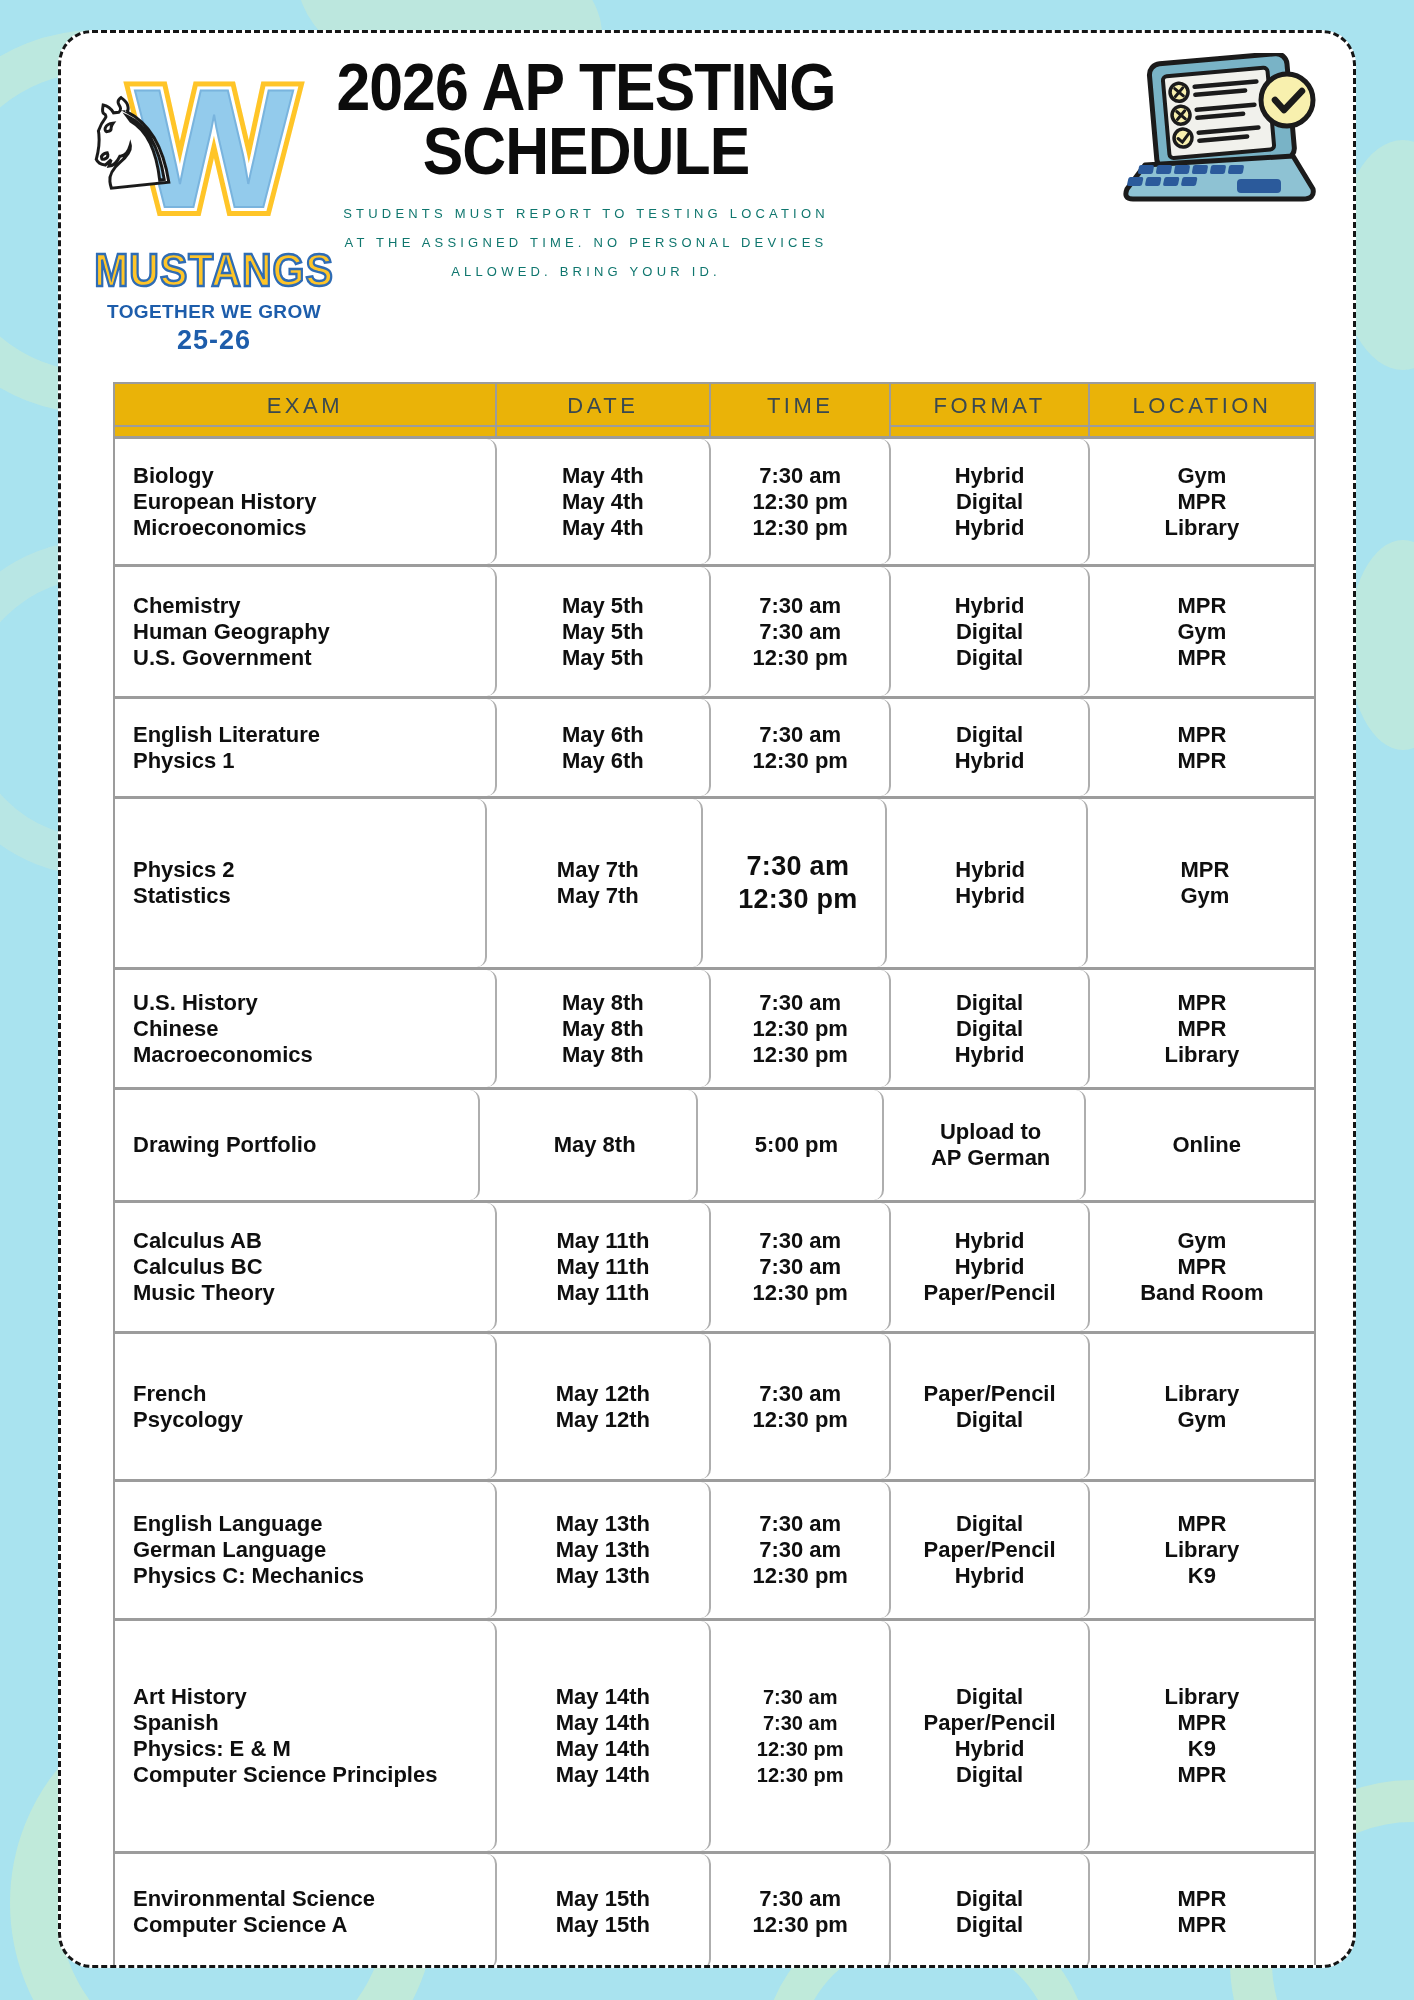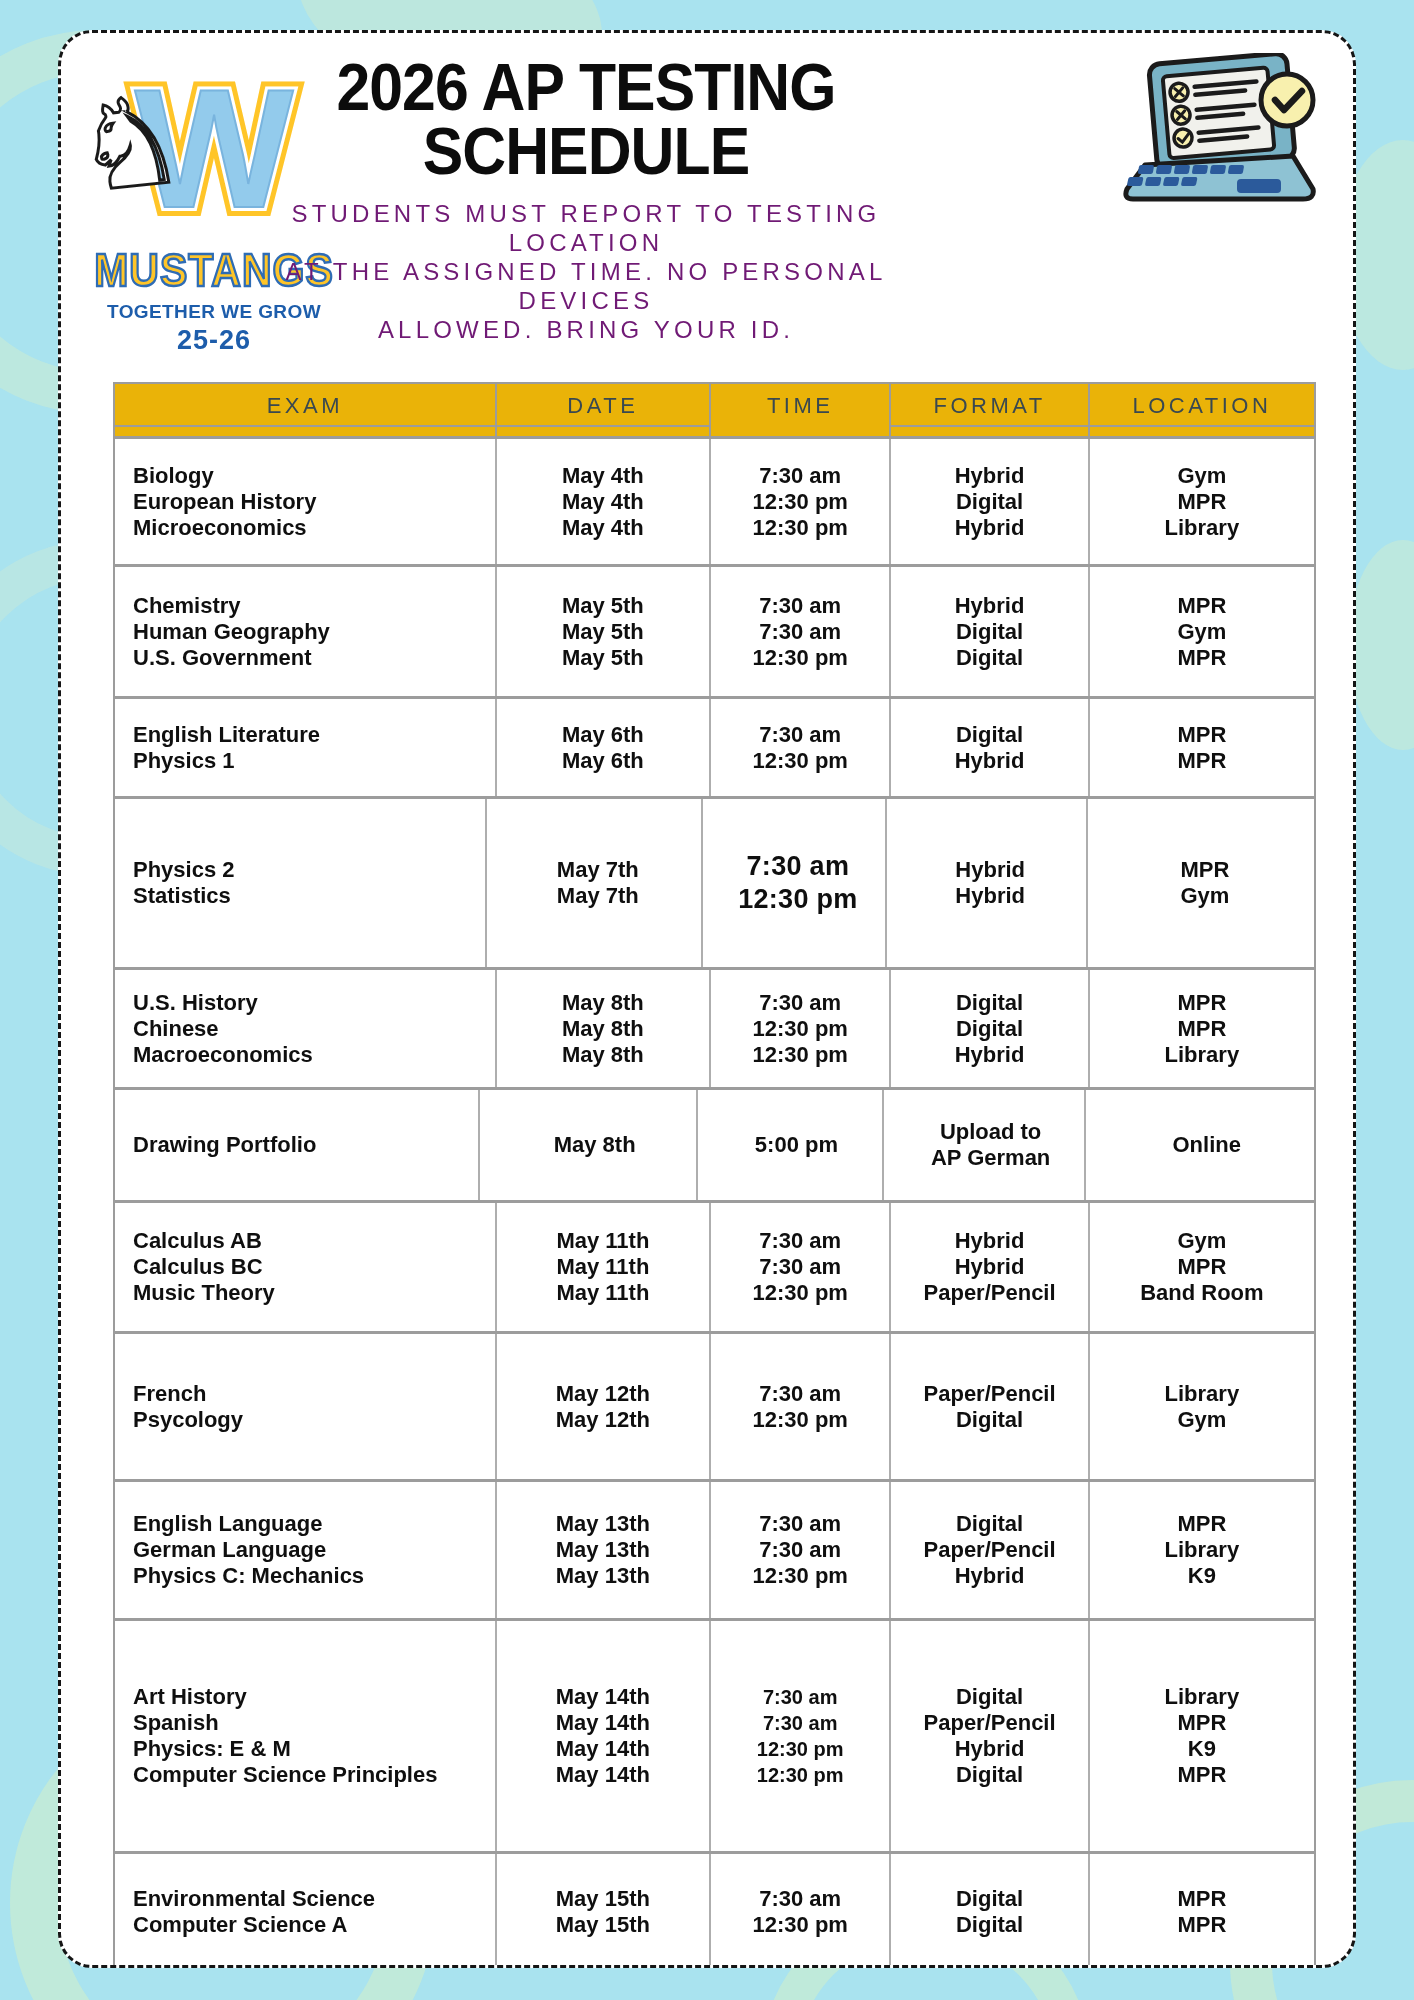--- a/index.html
+++ b/index.html
@@ -40,21 +40,21 @@
     font-family:"DejaVu Sans",sans-serif;color:#ffffff;
     -webkit-text-stroke:3px #1a1a1a;transform:rotate(-6deg);
   }
   .team{font-size:41px;font-weight:bold;color:#ffc528;-webkit-text-stroke:2.2px #2e6cb5;letter-spacing:1px;transform:scaleY(1.12);margin-top:8px;}
   .motto{font-size:19px;font-weight:bold;color:#1d5dab;margin-top:7px;letter-spacing:.4px;}
   .year{font-size:27px;font-weight:bold;color:#1d5dab;margin-top:2px;letter-spacing:1px;}
 
   
   .title-block{position:absolute;left:195px;top:22px;width:660px;text-align:center;}
   .title{font-weight:800;color:#0c0c0c;font-size:66px;line-height:64px;letter-spacing:-1px;transform:scaleX(.92);}
-  .subtitle{margin-top:16px;font-size:24px;color:#701a75;letter-spacing:4.2px;line-height:29px;font-weight:400;}
+  .subtitle{margin-top:16px;font-size:13px;color:#0f766e;letter-spacing:4.2px;line-height:29px;font-weight:400;}
 
   
   .laptop{position:absolute;right:36px;top:20px;width:200px;height:172px;}
 
   
   .table{
     position:absolute;left:52px;top:349px;width:1203px;
     border:2px solid #9c9c9c;box-sizing:border-box;background:#fff;
   }
   .thead{
@@ -72,20 +72,21 @@
   }
   .tgroup{
     display:grid;grid-template-columns:383fr 215fr 181fr 199fr 225fr;
     border-top:3px solid #9c9c9c;box-sizing:border-box;
   }
   .cell{
     border-right:2px solid #aeaeae;display:flex;flex-direction:column;
     justify-content:center;align-items:center;
     font-weight:bold;font-size:22px;color:#0f0f0f;box-sizing:border-box;
     padding:6px 2px;
+    border-radius:10px;
   }
   .cell:last-child{border-right:none;}
   .cell-exam{align-items:flex-start;padding-left:18px;}
   .line{line-height:26px;white-space:pre-line;text-align:center;}
   .cell-exam .line{text-align:left;}
   .time-lg .line{font-size:27px;line-height:33px;font-family:"Liberation Sans",sans-serif;letter-spacing:.3px;}
   .time-sm .line{font-size:20px;line-height:26px;}
 </style>
 </head>
 <body>

